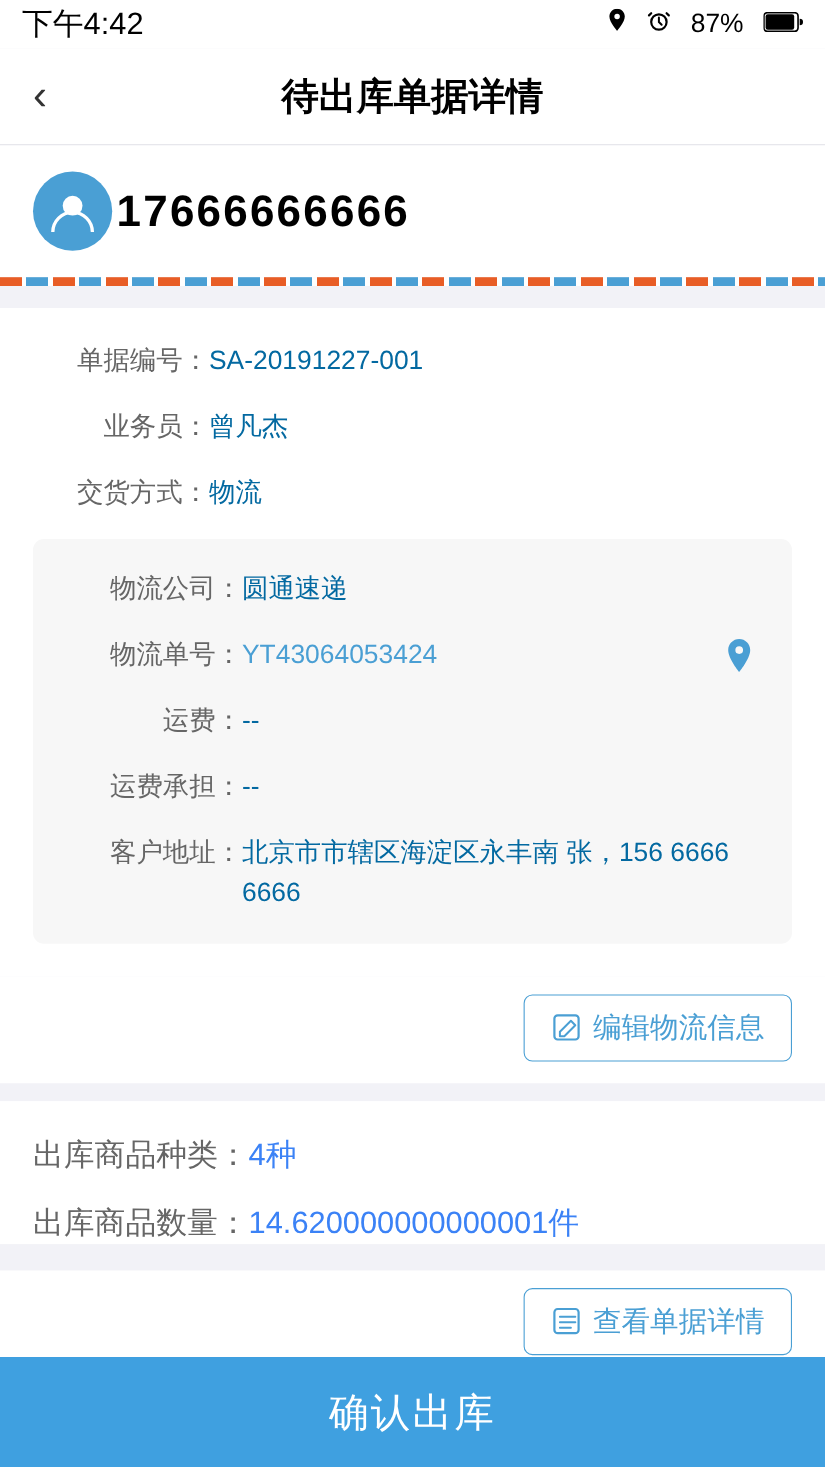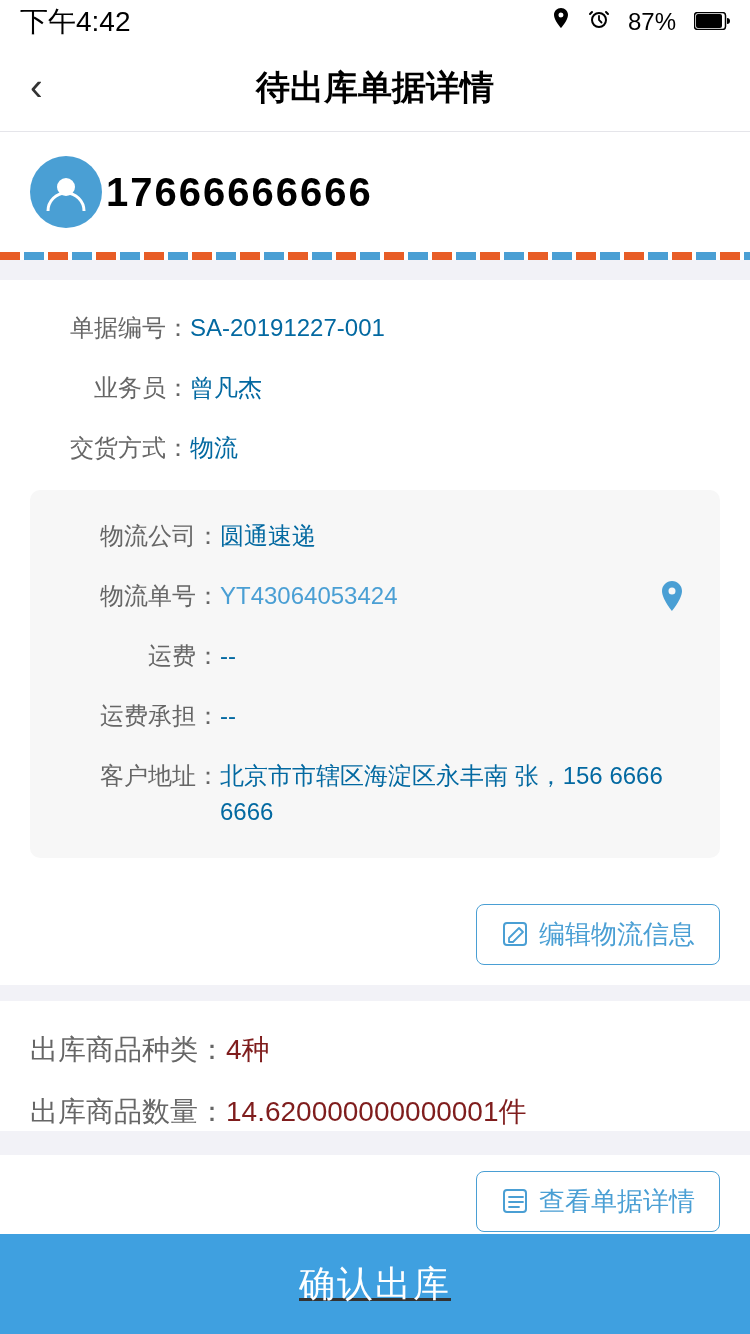--- a/index.html
+++ b/index.html
@@ -190,21 +190,21 @@
       display: flex;
       align-items: center;
       margin-bottom: 24px;
       font-size: 28px;
     }
     .goods-label {
       color: #666;
       min-width: 180px;
     }
     .goods-value {
-      color: #7f1d1d;
+      color: #3b82f6;
       flex: 1;
     }
 
     
     .detail-btn-row {
       display: flex;
       justify-content: flex-end;
       padding: 16px 30px 24px;
       background: #fff;
     }
@@ -213,21 +213,20 @@
     .bottom-bar {
       position: fixed;
       bottom: 0;
       left: 0;
       width: 750px;
       height: 100px;
       background: #3fa0e0;
       display: flex;
       align-items: center;
       justify-content: center;
-      text-decoration: underline;
     }
     .confirm-btn {
       width: 100%;
       height: 100%;
       background: transparent;
       border: none;
       color: #fff;
       font-size: 36px;
       font-weight: 500;
       cursor: pointer;

